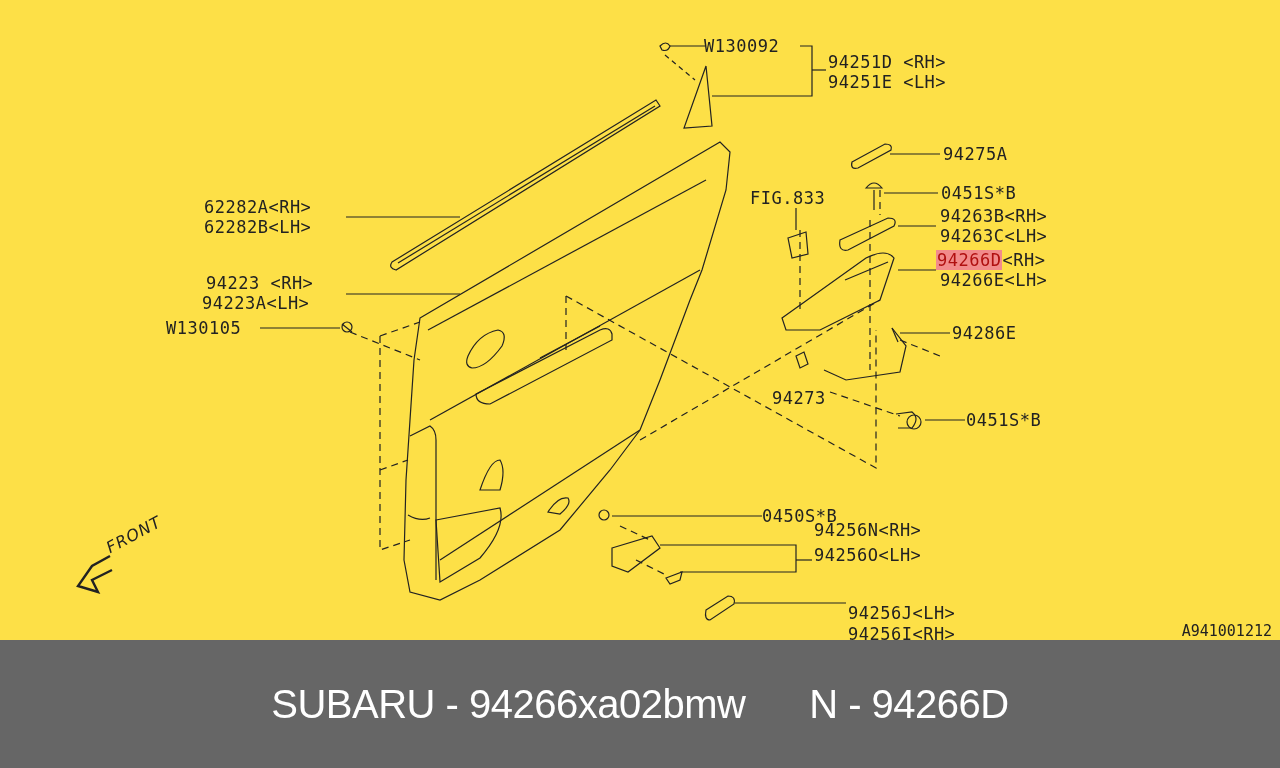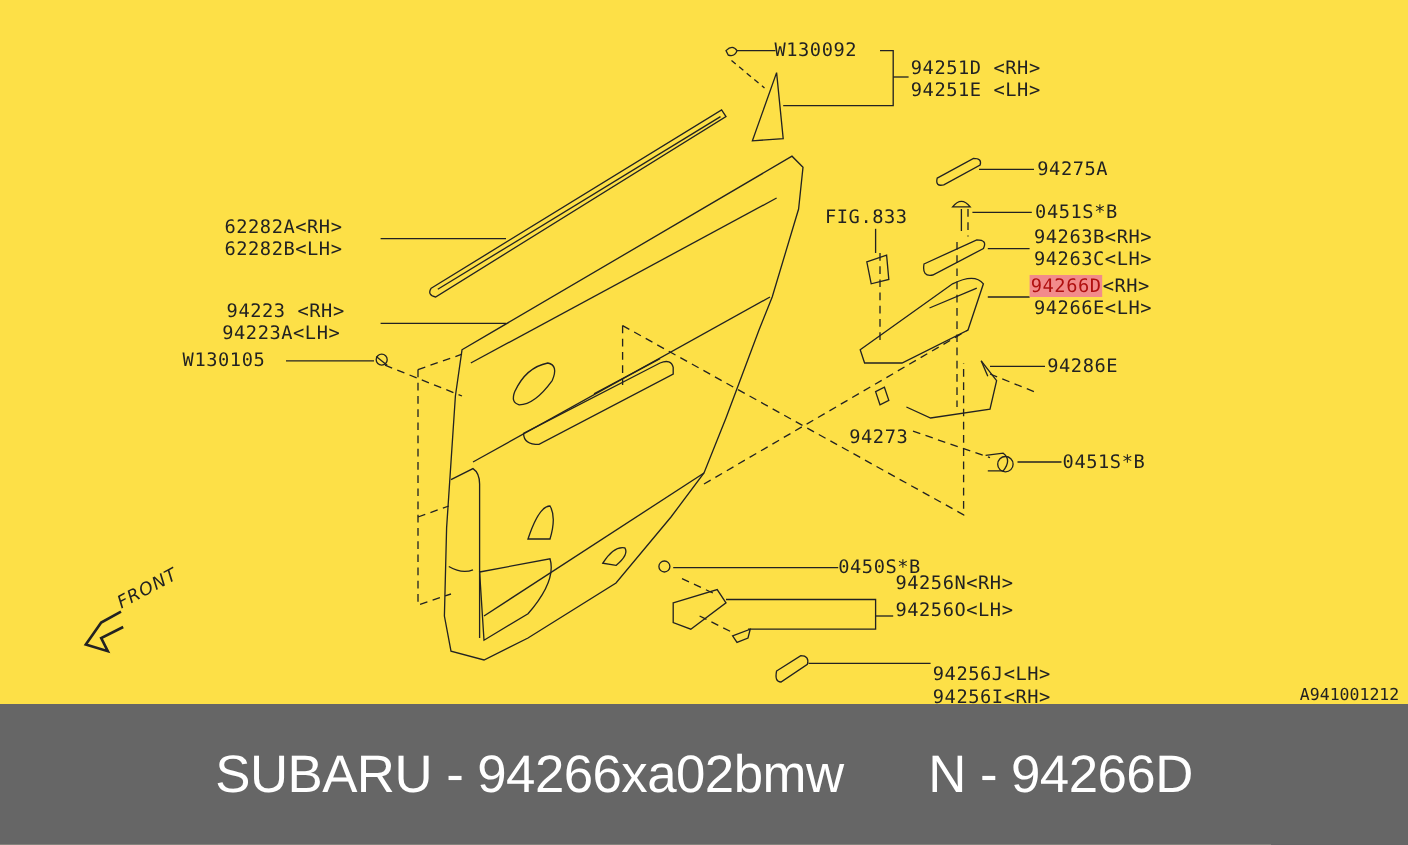--- a/index.html
+++ b/index.html
@@ -3,21 +3,21 @@
 <meta charset="utf-8">
 <style>
   html, body { margin: 0; padding: 0; }
   body { width: 1280px; height: 768px; overflow: hidden; background: #ffffff; position: relative; font-family: "DejaVu Sans", sans-serif; }
   #diagram { position: absolute; left: 0; top: 0; width: 1280px; height: 640px; background: #fde047; }
   #diagram svg { position: absolute; left: 0; top: 0; }
   .lbl { position: absolute; font-family: "DejaVu Sans Mono", monospace; font-size: 17px; color: #222; line-height: 20px; white-space: pre; letter-spacing: 0.5px; }
   .hl { background: #f28b8b; color: #b01010; padding: 0 1px; }
   .ref { position: absolute; right: 8px; top: 622px; font-family: "DejaVu Sans Mono", monospace; font-size: 15px; color: #222; }
   #footer { position: absolute; left: 0; top: 640px; width: 1280px; height: 128px; background: #666666; display: flex; align-items: center; justify-content: center; }
-  #footer .ft { color: #ffffff; font-family: "Liberation Sans", sans-serif; font-size: 48px; letter-spacing: -0.5px; white-space: pre; }
+  #footer .ft { color: #ffffff; font-family: "Liberation Sans", sans-serif; font-size: 40px; letter-spacing: -0.5px; white-space: pre; }
   .front { position: absolute; left: 112px; top: 538px; font-family: "DejaVu Sans", sans-serif; font-size: 16px; font-style: italic; color: #222; transform: rotate(-28deg); transform-origin: left bottom; letter-spacing: 1px; }
 </style>
 </head>
 <body>
 
 <div id="diagram">
   <svg width="1280" height="640" viewBox="0 0 1280 640" fill="none" stroke="#222" stroke-width="1.2">
 
     <g>
       <line x1="670" y1="46" x2="705" y2="46"></line>

